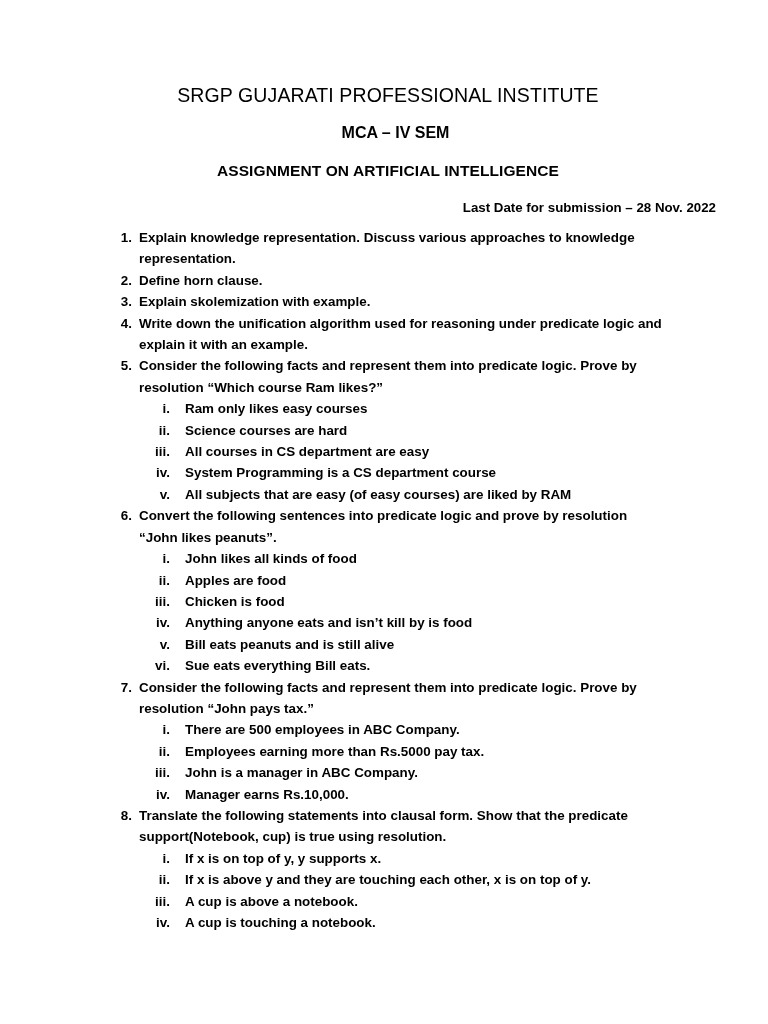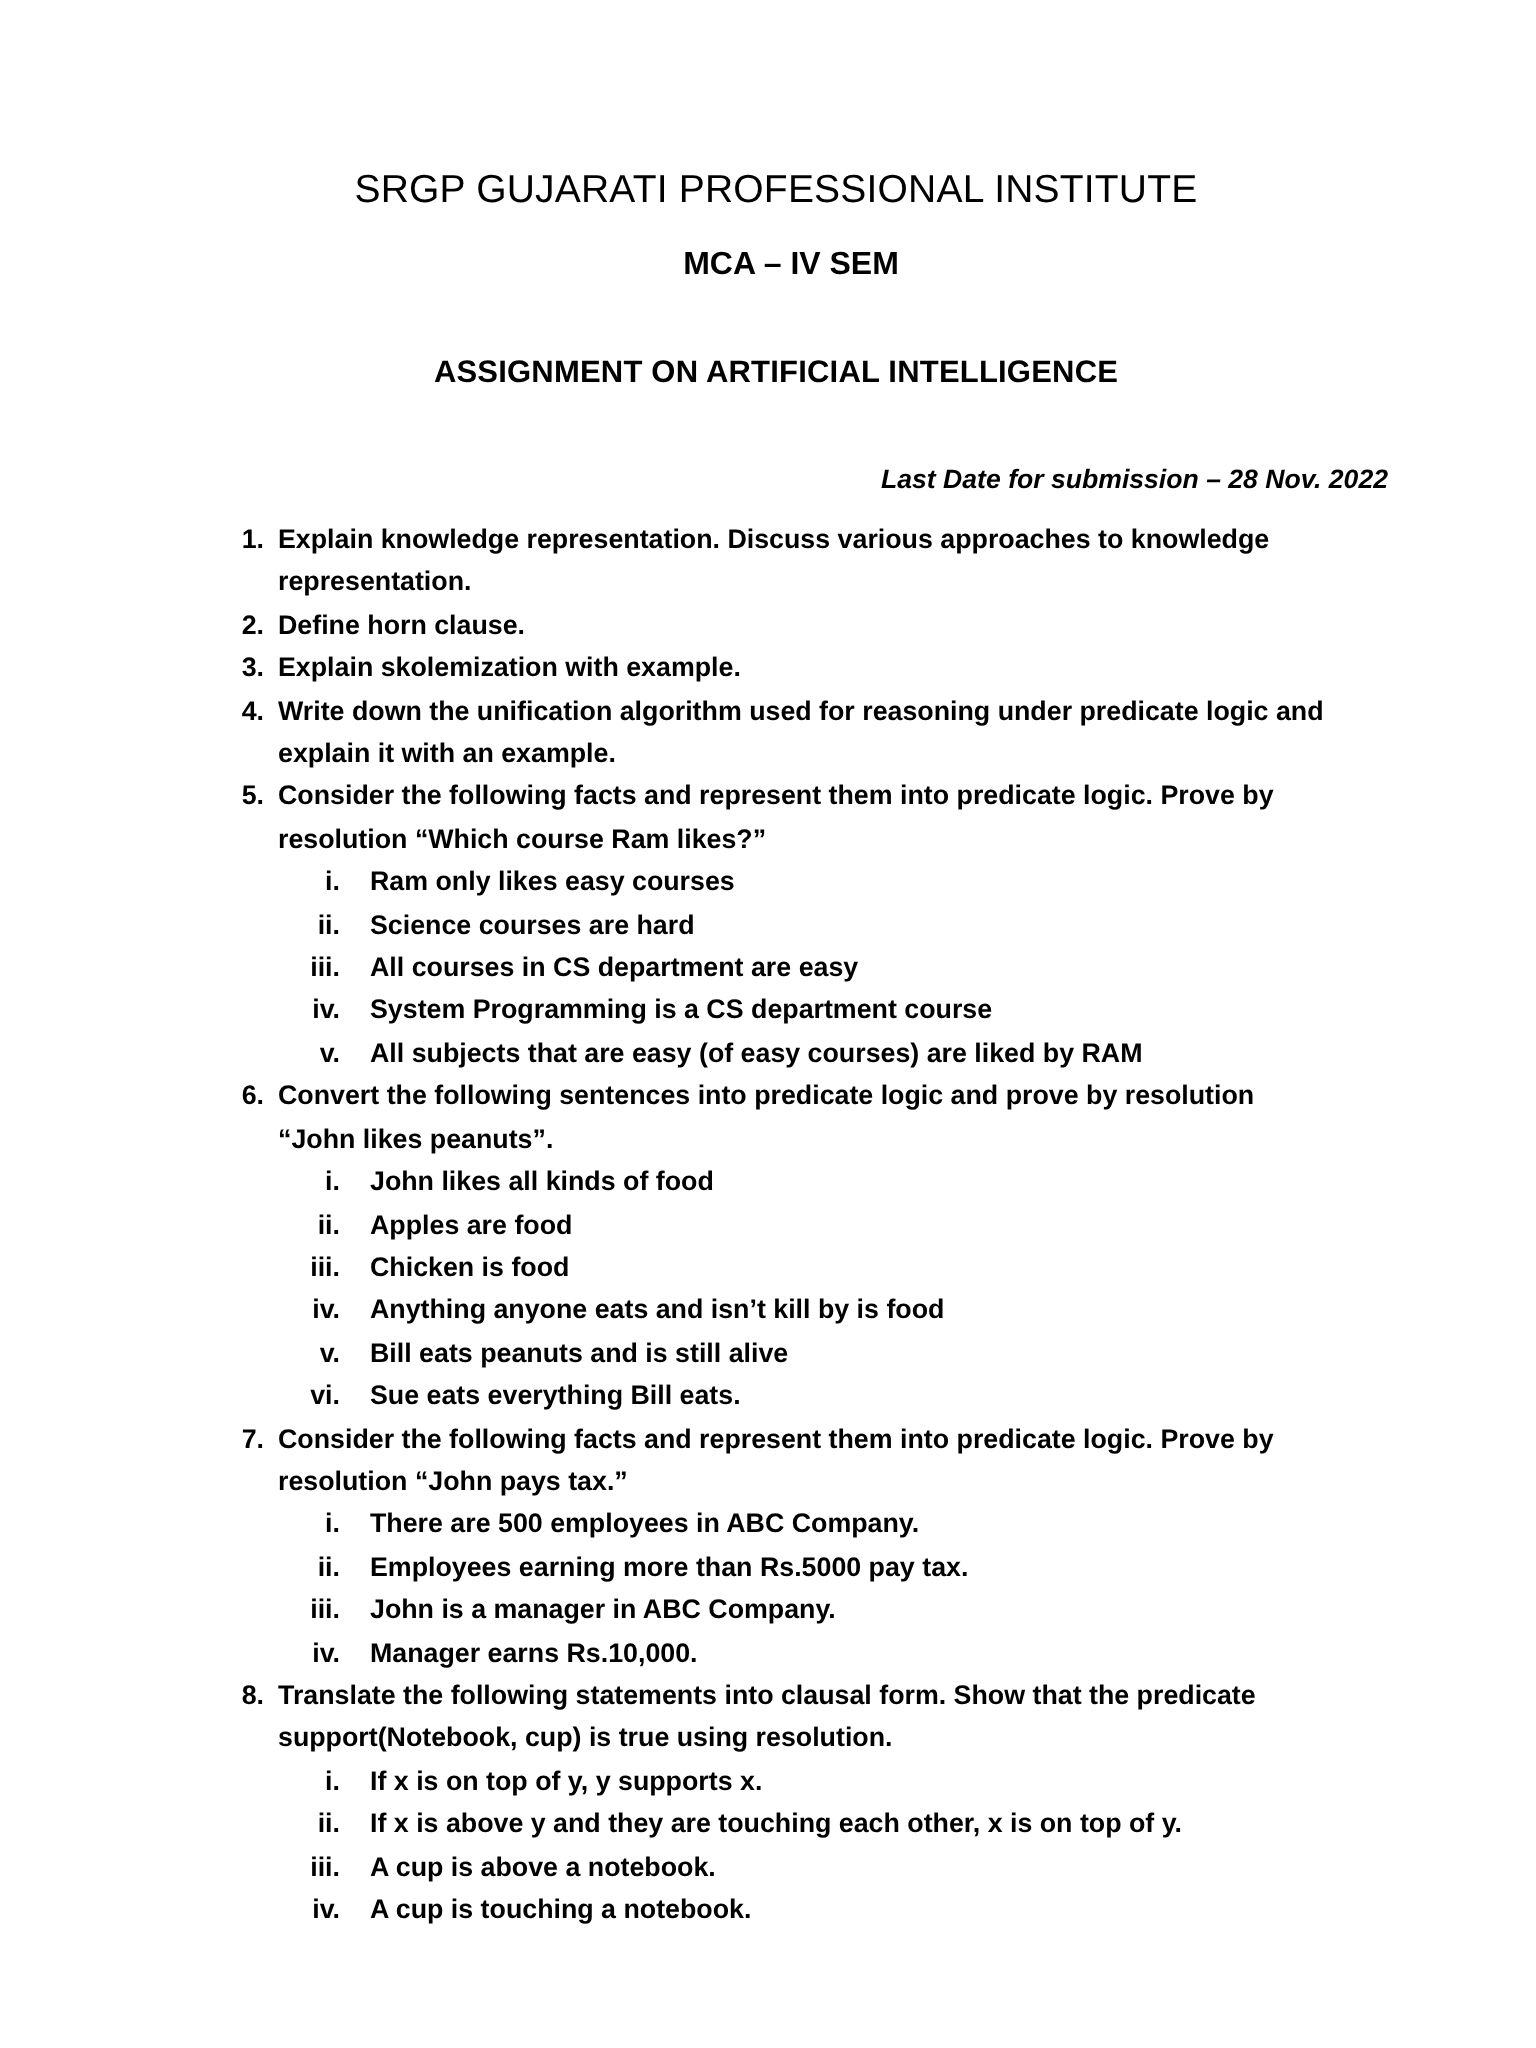--- a/index.html
+++ b/index.html
@@ -46,34 +46,33 @@
     font-weight: 700;
     line-height: 22px;
     margin: 0;
     padding-top: 14px;
     padding-left: 23px;
   }
   .title-assignment {
     font-size: 15.5px;
     font-weight: 700;
     line-height: 22px;
-    margin: 18px;
+    margin: 2px;
     padding-top: 14px;
     padding-left: 8px;
     letter-spacing: 0.1px;
   }
   .date-line {
     text-align: right;
     font-size: 13.3px;
     font-weight: 700;
     line-height: 20px;
     margin: 0;
     padding-top: 14px;
-    padding-right: 74px;
-    font-style: italic;
+    padding-right: 52px;
   }
 
   
   .qlist {
     margin: 0;
     padding: 0;
     list-style: none;
     padding-top: 9px;
   }
   .qitem {

